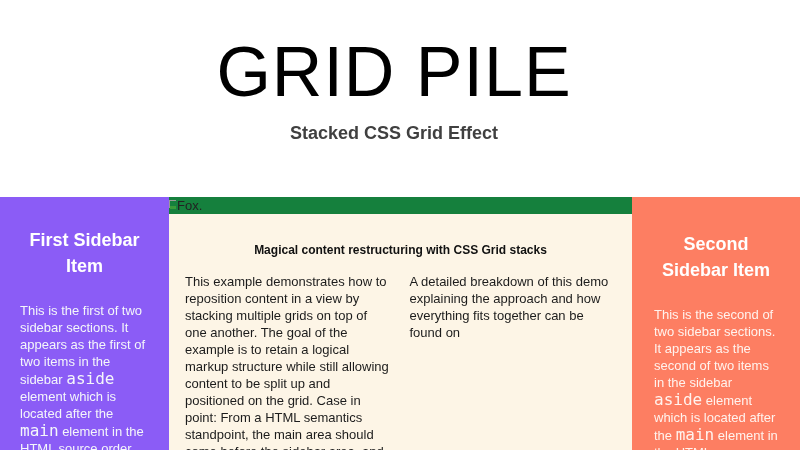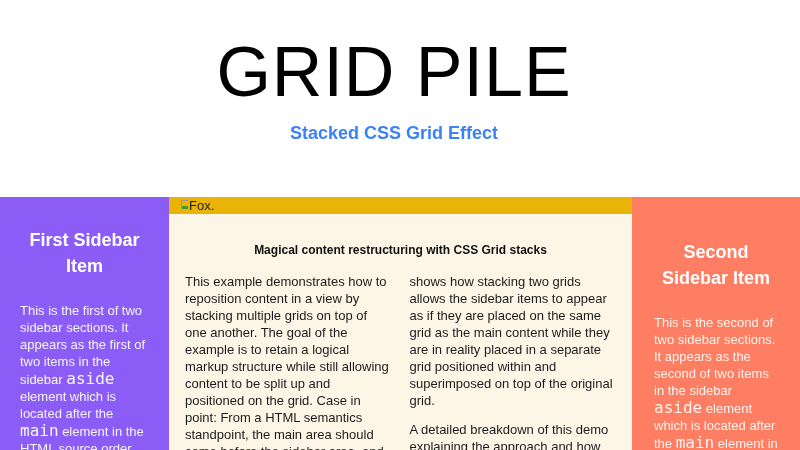--- a/index.html
+++ b/index.html
@@ -1,30 +1,30 @@
 <!DOCTYPE html>
 <html><head>
 <meta charset="utf-8">
 <style>
   * { box-sizing: border-box; margin: 0; padding: 0; }
   html, body { width: 800px; height: 450px; overflow: hidden; background: #fff; }
   body { font-family: "Liberation Sans", sans-serif; color: #111; position: relative; }
   .header { position: absolute; left: 0; top: 0; width: 788px; height: 197px; text-align: center; }
   .site-title { position: absolute; left: 0; right: 0; top: 32px; font-size: 70px; font-weight: 400; line-height: 80px; letter-spacing: 1px; color: #000; }
-  .site-sub { position: absolute; left: 0; right: 0; top: 122px; font-size: 18px; font-weight: 700; line-height: 22px; color: #3b82f6; }
+  .site-sub { position: absolute; left: 0; right: 0; top: 122px; font-size: 18px; font-weight: 700; line-height: 22px; color: #404040; }
 
   .sidebar-left { position: absolute; left: 0; top: 197px; width: 169px; height: 253px; background: #8b5cf6; color: #fff; padding: 0 20px; }
-  .sidebar-right { position: absolute; left: 632px; top: 197px; width: 168px; height: 253px; background: #fd7e62; color: #fff; padding: 12px 22px; }
+  .sidebar-right { position: absolute; left: 632px; top: 197px; width: 168px; height: 253px; background: #fd7e62; color: #fff; padding: 4px 22px; }
   .side-h { font-size: 18px; font-weight: 700; line-height: 26px; text-align: center; margin-top: 30px; }
   .side-p { font-size: 13px; line-height: 17px; margin-top: 23px; color: #f4f6fa; }
   .sidebar-right .side-p { color: #fff3ee; }
   code { font-family: "DejaVu Sans Mono", monospace; font-size: 16px; }
 
   .main { position: absolute; left: 169px; top: 197px; width: 463px; height: 253px; background: #fdf5e6; }
-  .img-bar { height: 17px; background: #eab308; font-size: 13px; line-height: 16px; color: #222; padding-left: 12px; display: flex; align-items: center; }
+  .img-bar { height: 17px; background: #15803d; font-size: 13px; line-height: 16px; color: #222; padding-left: 0; display: flex; align-items: center; }
   .broken-img { display: inline-block; width: 7px; height: 8px; margin-right: 1px; border-left: 1px solid #999; border-top: 1px solid #999; position: relative; top: -2px; }
   .broken-img::after { content: ""; position: absolute; left: 0; bottom: -1px; width: 6px; height: 3px; background: #3a9a3a; }
   .main-h { text-align: center; font-size: 12px; font-weight: 700; line-height: 22px; margin-top: 25px; color: #111; }
   .cols { position: absolute; top: 76px; left: 16px; right: 16px; display: flex; gap: 18px; }
   .col { flex: 1; font-size: 13px; line-height: 17px; color: #1c1c1c; }
   .col p + p { margin-top: 12px; }
 </style>
 </head>
 <body>
 
@@ -42,21 +42,20 @@
   <div class="img-bar">
     <span class="broken-img"></span>
     <span>Fox.</span>
   </div>
   <h2 class="main-h">Magical content restructuring with CSS Grid stacks</h2>
   <div class="cols">
     <div class="col">
       <p>This example demonstrates how to reposition content in a view by stacking multiple grids on top of one another. The goal of the example is to retain a logical markup structure while still allowing content to be split up and positioned on the grid. Case in point: From a HTML semantics standpoint, the main area should come before the sidebar area, and both should live on the same level without extra wrappers. This demo</p>
     </div>
     <div class="col">
-      <p>shows how stacking two grids allows the sidebar items to appear as if they are placed on the same grid as the main content while they are in reality placed in a separate grid positioned within and superimposed on top of the original grid.</p>
       <p><span>A detailed breakdown of this demo explaining the approach and how everything fits together can be found on </span></p>
     </div>
   </div>
 </main>
 
 <aside class="sidebar-right">
   <h2 class="side-h">Second Sidebar Item</h2>
   <p class="side-p"><span>This is the second of two sidebar sections. It appears as the second of two items in the sidebar </span><code>aside</code><span> element which is located after the </span><code>main</code><span> element in the HTML source order. On narrow screens it</span></p>
 </aside>
 

